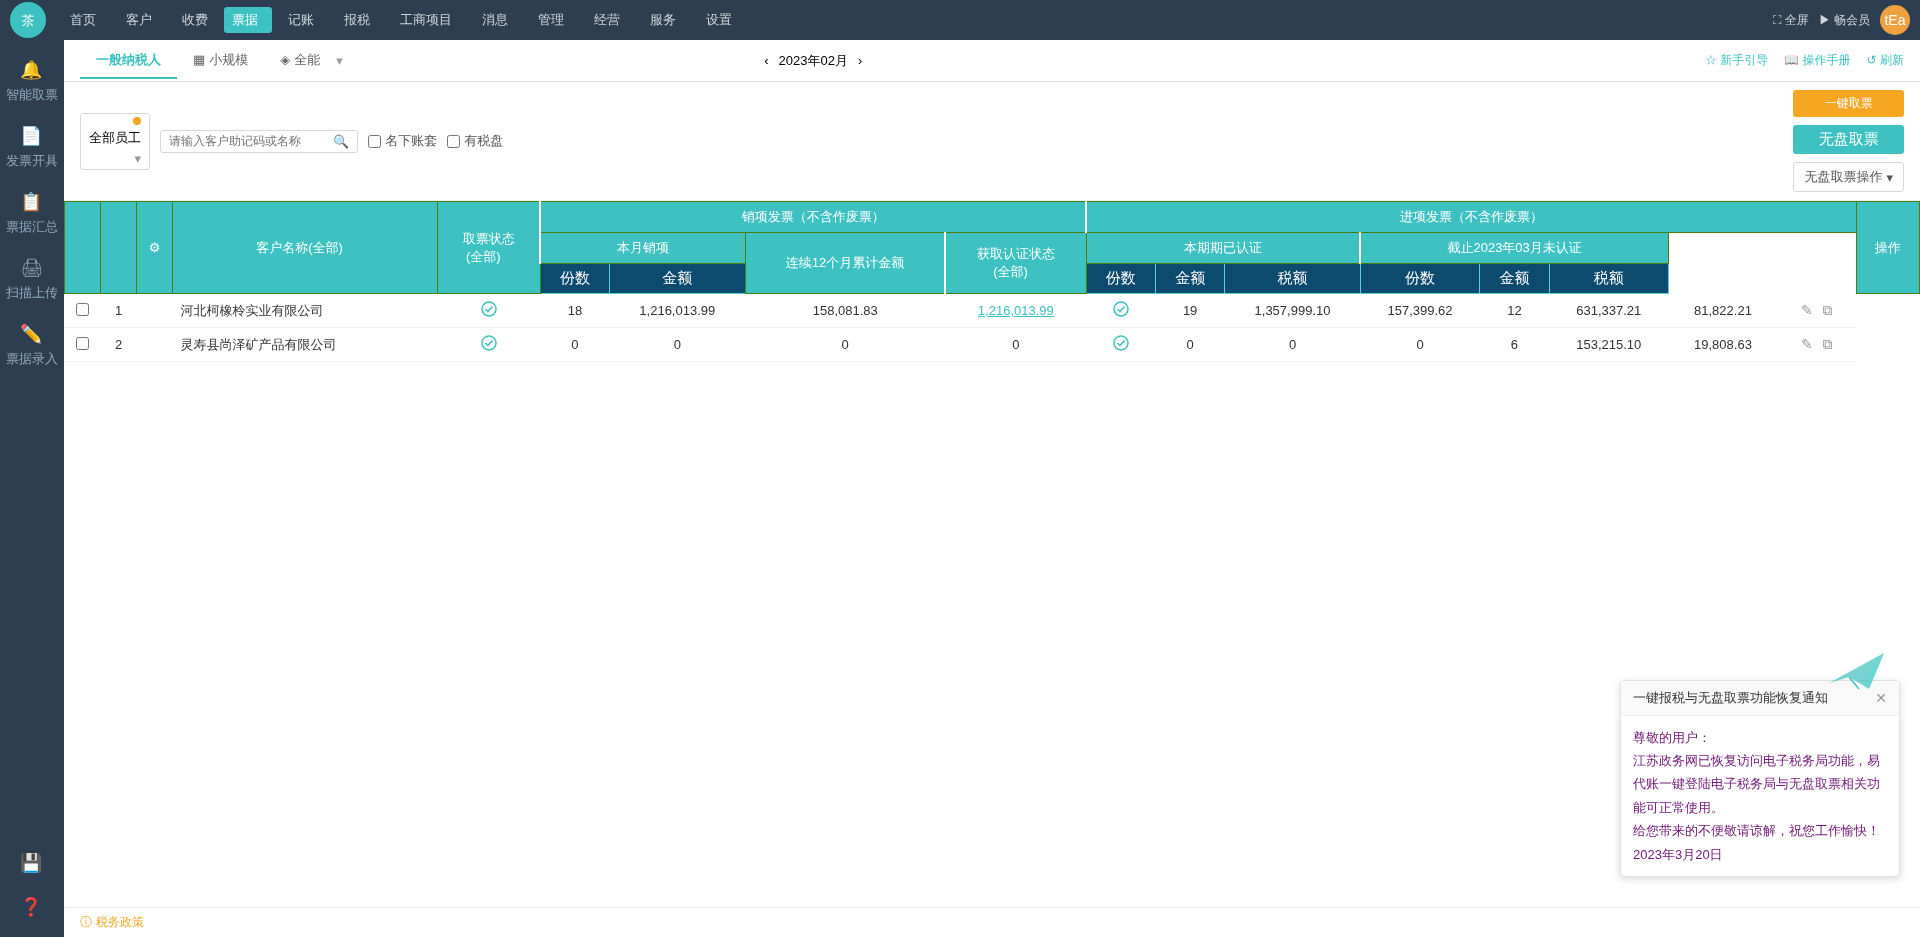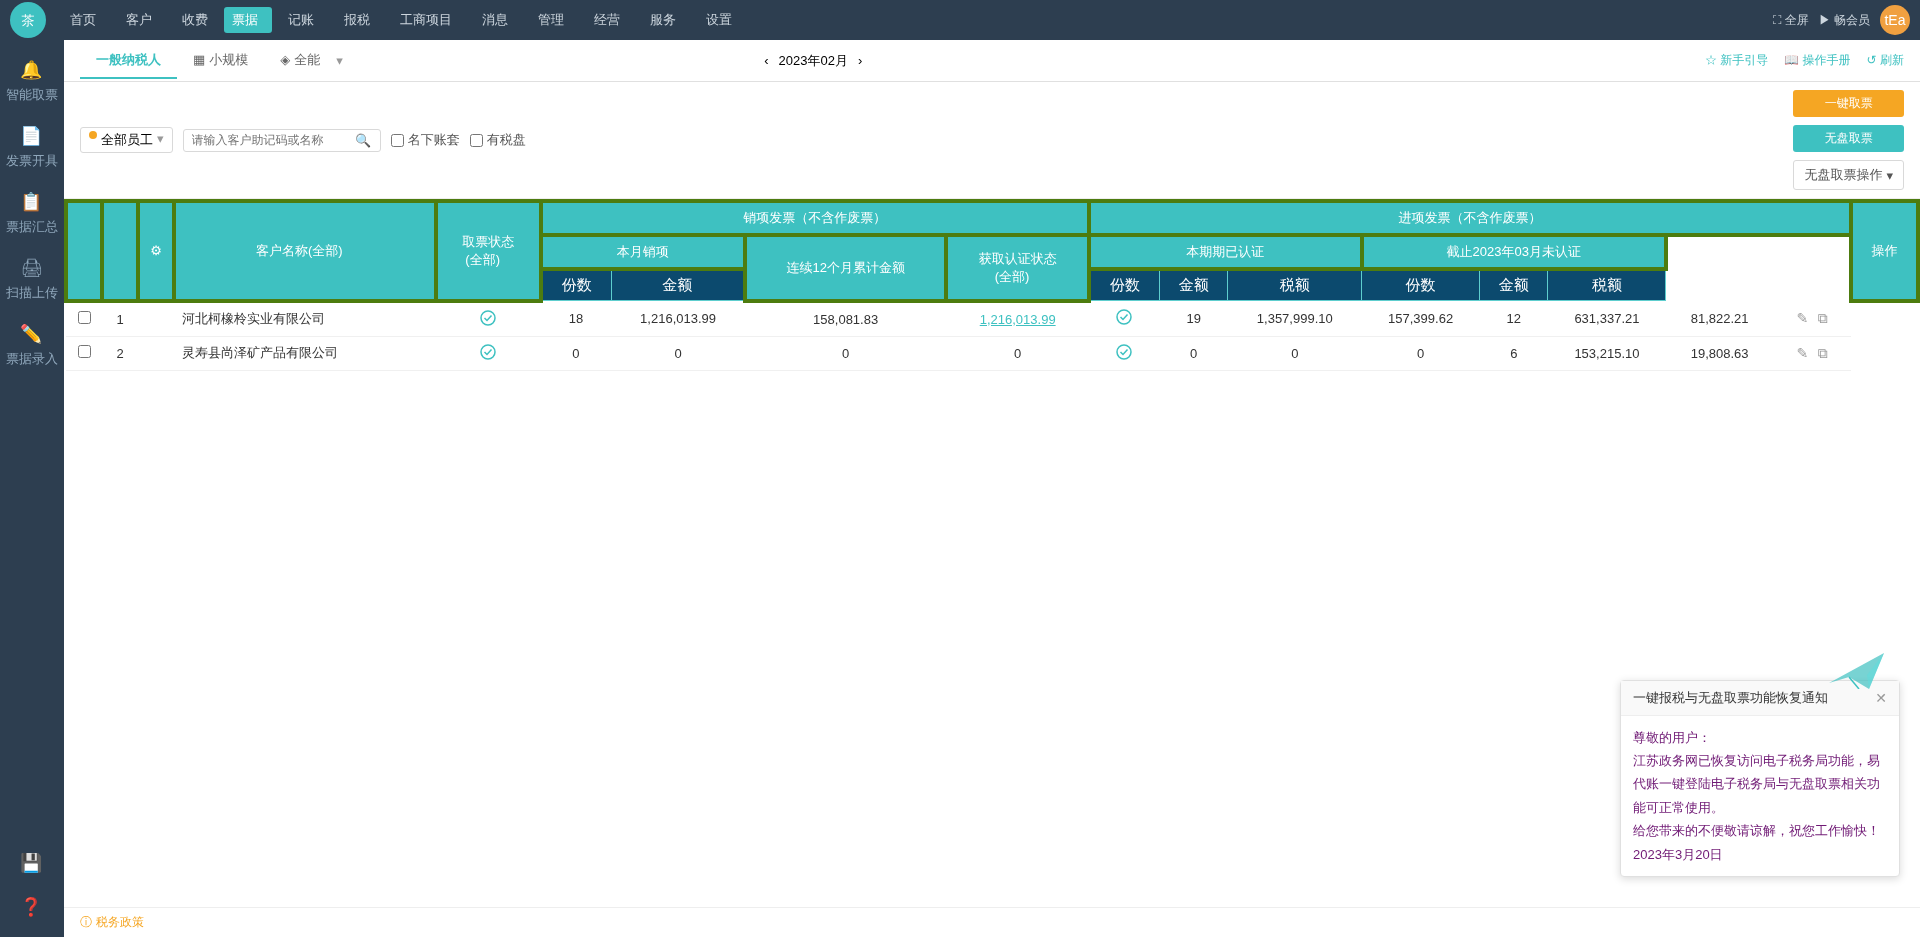--- a/index.html
+++ b/index.html
@@ -139,28 +139,29 @@
       background: #fff;
       padding: 8px 16px;
       display: flex;
       align-items: center;
       gap: 10px;
       border-bottom: 1px solid #eee;
       flex-shrink: 0;
     }
     .employee-select {
       display: flex;
-      align-items: flex-start;
+      align-items: flex-end;
       border: 1px solid #d9d9d9;
       border-radius: 3px;
       padding: 3px 8px;
       background: #fff;
       cursor: pointer;
       gap: 4px;
       font-size: 12px;
+      flex-direction: column;
     }
     .employee-select .dot {
       width: 8px; height: 8px;
       border-radius: 50%;
       background: #f5a623;
       flex-shrink: 0;
     }
     .search-input-wrap {
       display: flex;
       align-items: center;
@@ -207,21 +208,21 @@
       font-size: 12px;
       white-space: nowrap;
     }
     .btn-danger {
       background: #3ec1c1;
       color: #fff;
       border: none;
       border-radius: 3px;
       padding: 5px 14px;
       cursor: pointer;
-      font-size: 12px;
+      font-size: 15px;
       white-space: nowrap;
     }
     .btn-outline {
       background: #fff;
       color: #555;
       border: 1px solid #d9d9d9;
       border-radius: 3px;
       padding: 5px 10px;
       cursor: pointer;
       font-size: 12px;
@@ -239,21 +240,21 @@
     table {
       width: 100%;
       border-collapse: collapse;
       font-size: 12px;
     }
     .header-group-row th {
       background: #3ec1c1;
       color: #fff;
       padding: 6px 8px;
       text-align: center;
-      border: 4px solid #4d7c0f;
+      border: 1px solid #4d7c0f;
       white-space: nowrap;
       font-weight: normal;
     }
     .sub-header-row th {
       background: #0c4a6e;
       color: #fff;
       padding: 5px 8px;
       text-align: center;
       border: 1px solid #5ecece;
       white-space: nowrap;

